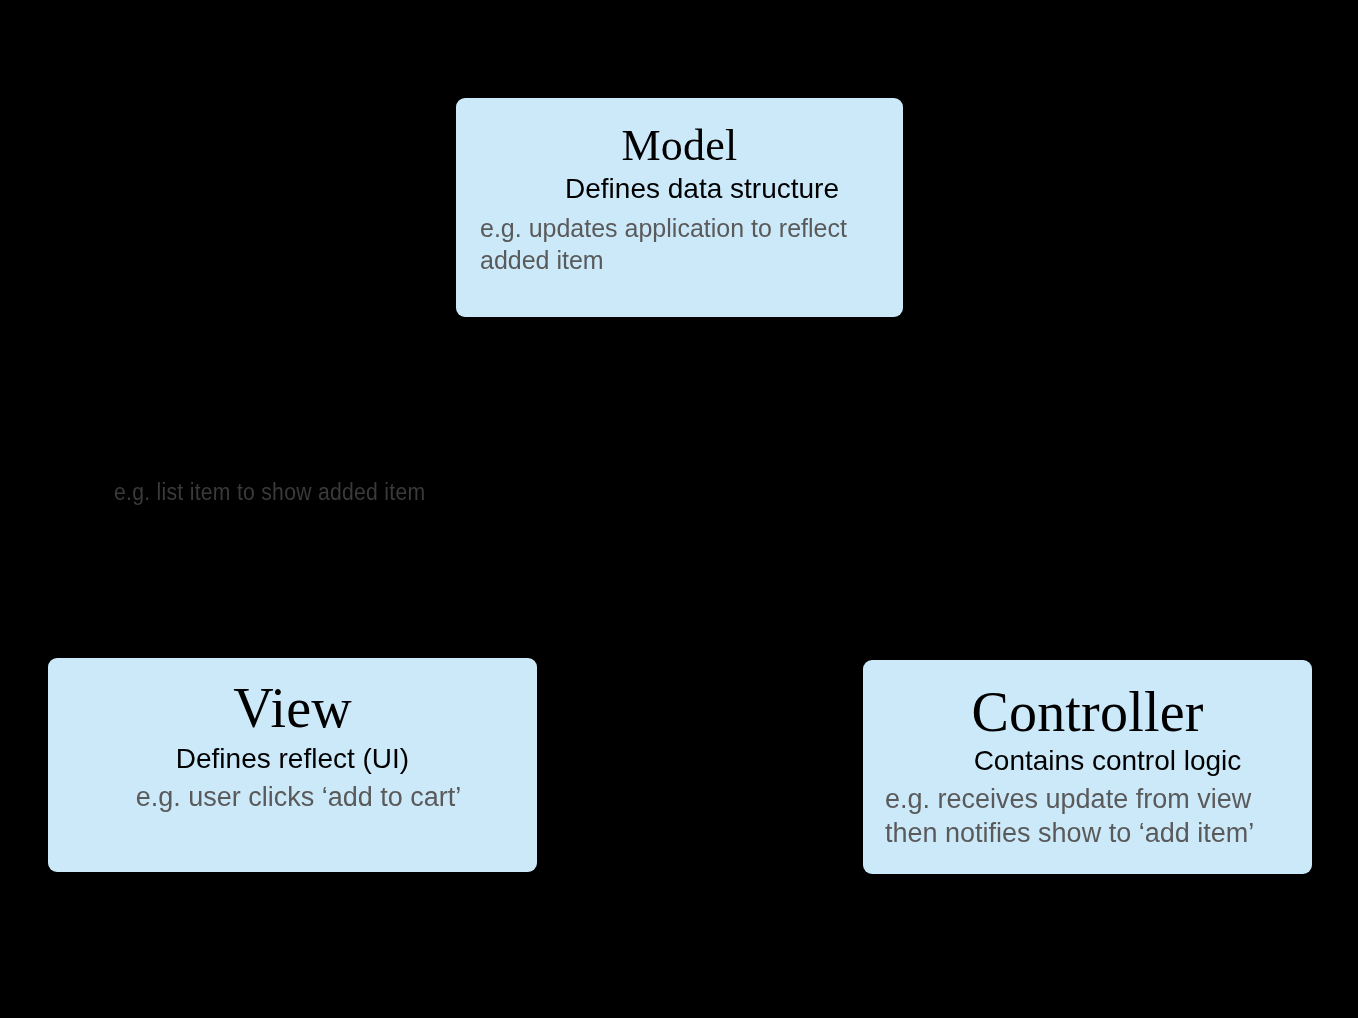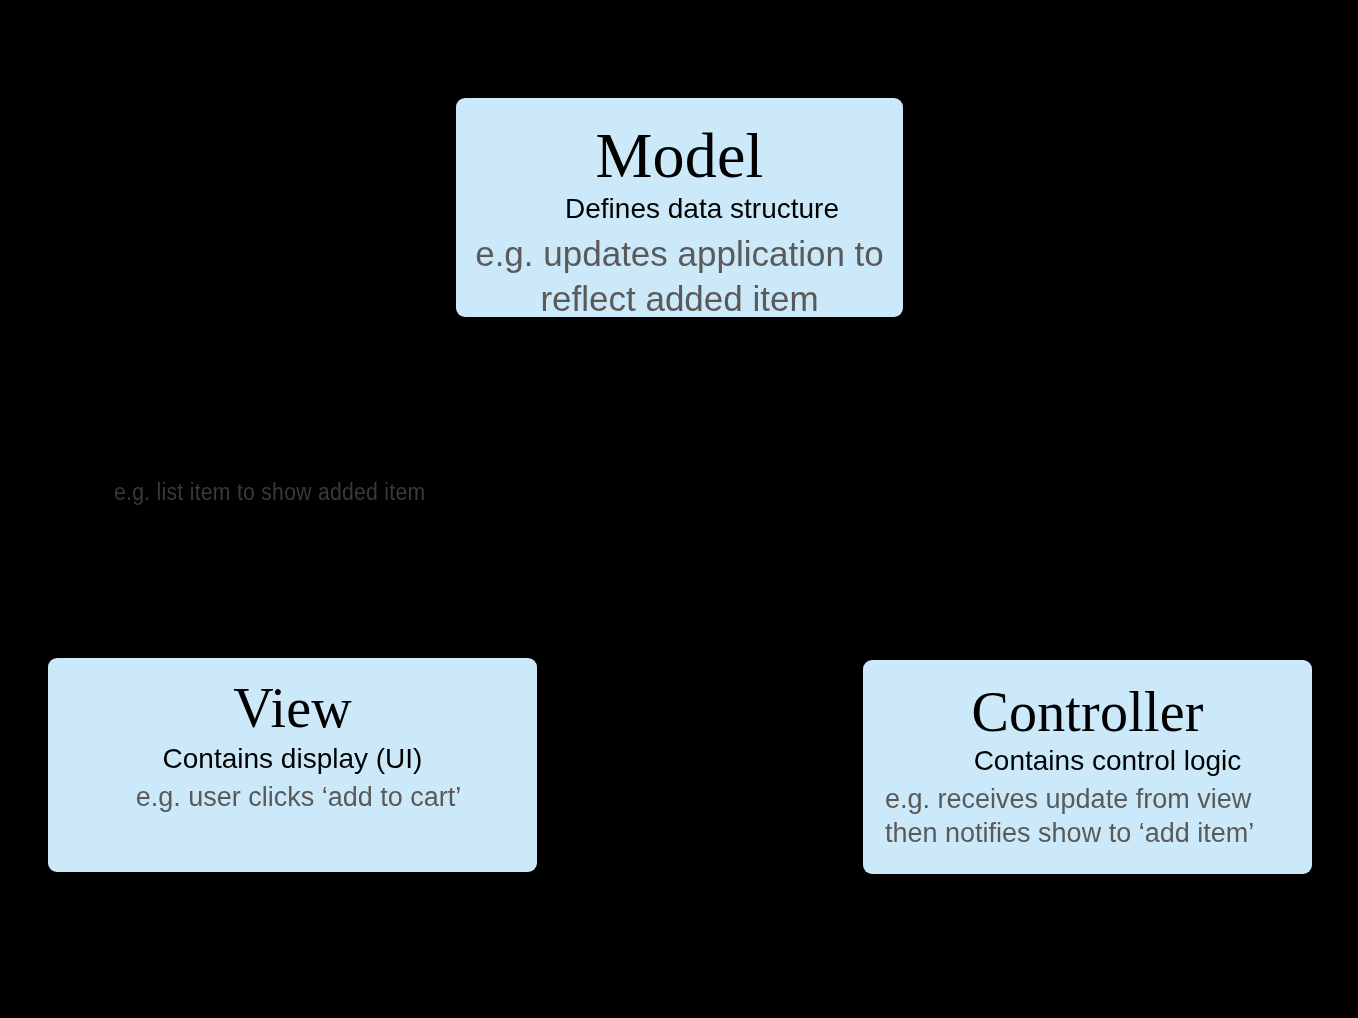--- a/index.html
+++ b/index.html
@@ -60,34 +60,33 @@
   .node-example.center { text-align: center; white-space: nowrap; }
 
   
   #node-model {
     left: 456px;
     top: 98px;
     width: 447px;
     height: 219px;
   }
   #node-model .node-title {
-    font-size: 64px;
+    font-size: 44px;
     margin-top: 26px;
   }
   #node-model .node-subtitle {
     font-size: 28px;
     margin-top: 6px;
     padding-left: 45px;
   }
   #node-model .node-example {
-    font-size: 35px;
+    font-size: 25px;
     margin-top: 7px;
-    padding-left: 8px;
+    padding-left: 24px;
     padding-right: 8px;
-    text-align: center;
   }
 
   
   #node-view {
     left: 48px;
     top: 658px;
     width: 489px;
     height: 214px;
   }
   #node-view .node-title {
@@ -149,21 +148,21 @@
 <div class="stage">
 
   <div class="node" id="node-model">
     <div class="node-title">Model</div>
     <div class="node-subtitle">Defines data structure</div>
     <div class="node-example left">e.g. updates application to reflect added item</div>
   </div>
 
   <div class="node" id="node-view">
     <div class="node-title">View</div>
-    <div class="node-subtitle">Contains display (UI)</div>
+    <div class="node-subtitle">Defines reflect (UI)</div>
     <div class="node-example center">e.g. user clicks ‘add to cart’</div>
   </div>
 
   <div class="node" id="node-controller">
     <div class="node-title">Controller</div>
     <div class="node-subtitle">Contains control logic</div>
     <div class="node-example left">
       <div>e.g. receives update from view</div>
       <div>then notifies show to ‘add item’</div>
     </div>

